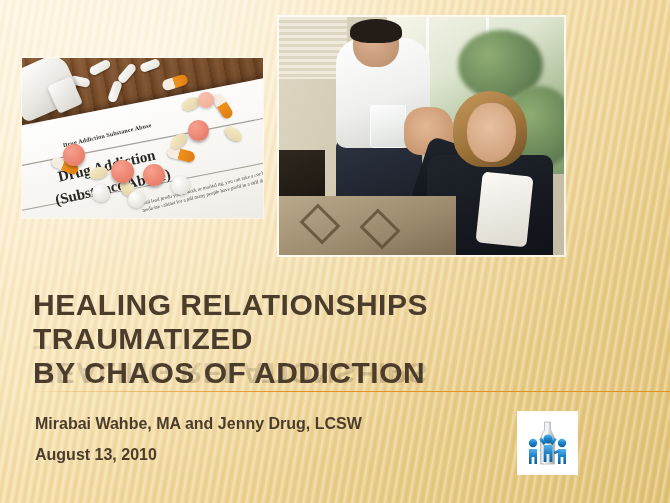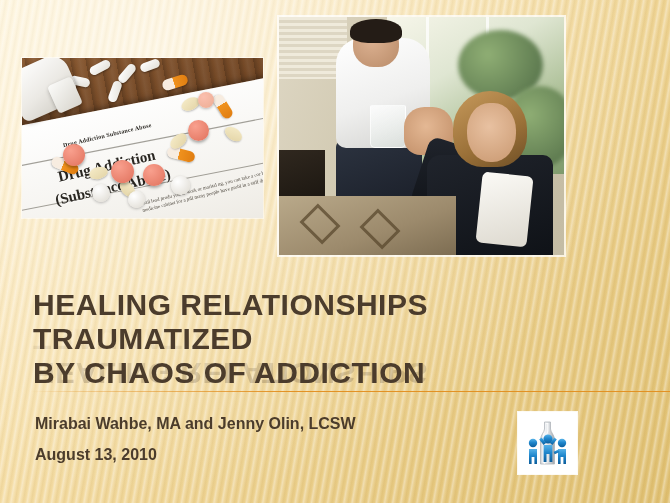--- a/index.html
+++ b/index.html
@@ -398,21 +398,21 @@
   <div id="title-block">
     <h1 id="title"><span>Healing Relationships Traumatized</span><br><span>by Chaos of Addiction</span></h1>
     <div class="refl-wrap">
       <div id="title-reflection" aria-hidden="true"><span>Healing Relationships Traumatized</span><br><span>by Chaos of Addiction</span></div>
     </div>
   </div>
 
   <div id="divider"></div>
 
   <div id="subtitle-block">
-    <div class="subtitle-line">Mirabai Wahbe, MA and Jenny Olin, LCSW</div>
+    <div class="subtitle-line">Mirabai Wahbe, MA and Jenny Drug, LCSW</div>
     <div class="subtitle-line">August 13, 2010</div>
   </div>
 
   <div id="logo">
     <svg viewBox="0 0 59 62" xmlns="http://www.w3.org/2000/svg">
       <defs>
         <linearGradient id="glassGrad" x1="0" y1="0" x2="1" y2="0">
           <stop offset="0%" stop-color="#c9ccd0"></stop>
           <stop offset="22%" stop-color="#fbfcfd"></stop>
           <stop offset="50%" stop-color="#e6e9ec"></stop>

